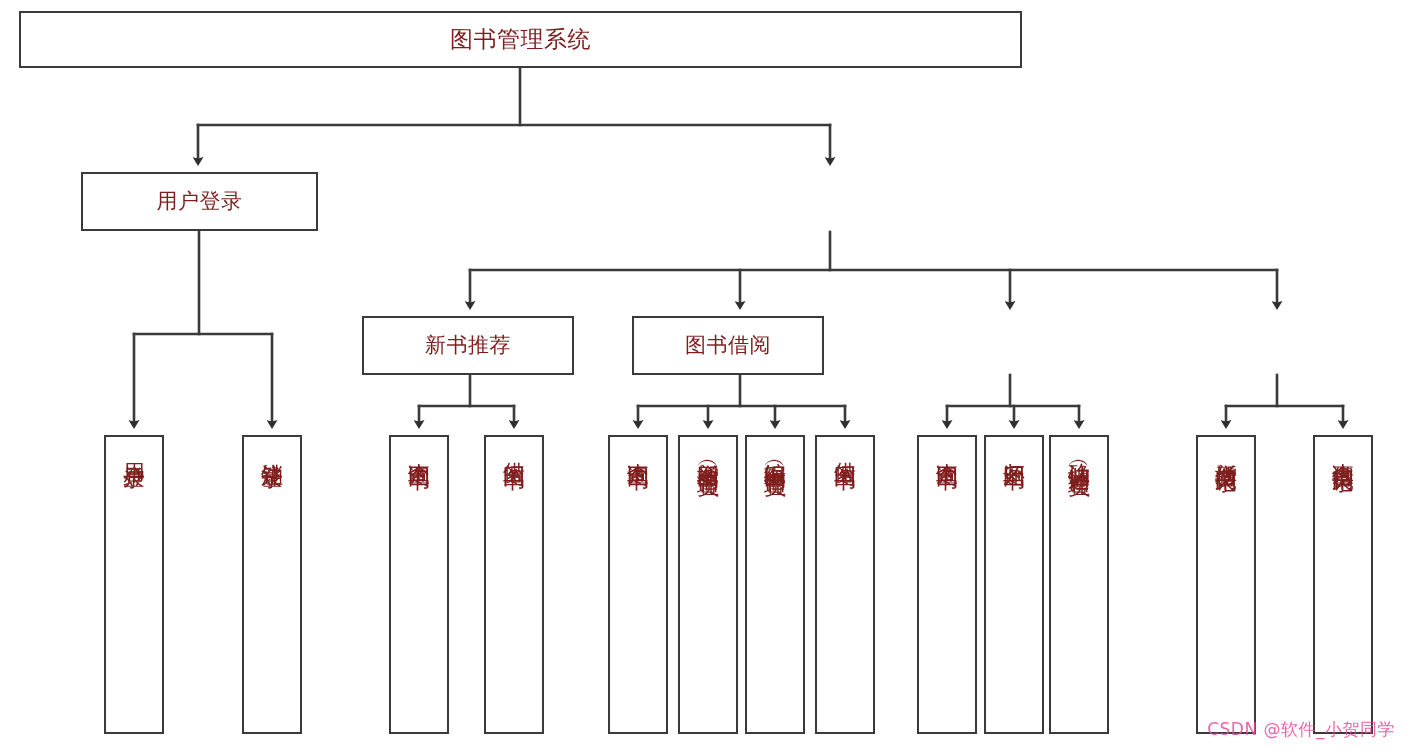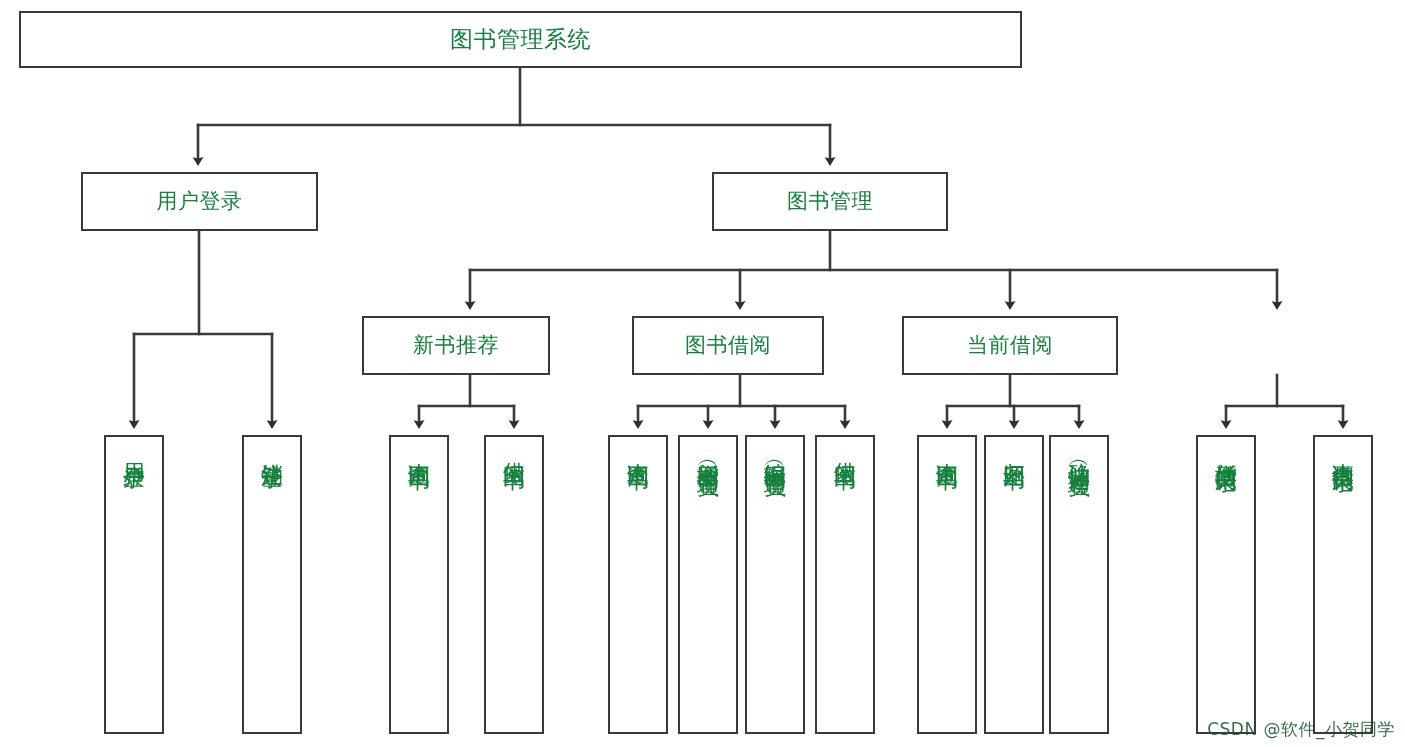--- a/index.html
+++ b/index.html
@@ -31,21 +31,21 @@
     position: absolute;
     box-sizing: border-box;
     background: #ffffff;
     border: 2px solid #3a3a3a;
     display: flex;
     align-items: center;
     justify-content: center;
     overflow: hidden;
   }
   .node .label {
-    color: #15803d;
+    color: #7f1d1d;
     text-align: center;
     line-height: 1.18;
     white-space: pre;
   }
   .node.horizontal .label {
     font-size: 21px;
     letter-spacing: 0.5px;
   }
   .node.vertical {
     align-items: flex-start;
@@ -59,21 +59,21 @@
     line-height: 1;
   }
   .node.root .label {
     font-size: 23px;
   }
   #watermark {
     position: absolute;
     right: 10px;
     bottom: 6px;
     font-size: 17px;
-    color: #14532d;
+    color: #ec4899;
     opacity: 0.85;
     white-space: nowrap;
     letter-spacing: 0.5px;
   }
 </style>
 </head>
 <body>
 
 <div id="diagram-root">
 
@@ -128,35 +128,29 @@
   </svg>
 
   <div class="node horizontal root" style="left:19px; top:11px; width:1003px; height:57px;">
     <span class="label">图书管理系统</span>
   </div>
 
   <div class="node horizontal" style="left:81px; top:172px; width:237px; height:59px;">
     <span class="label">用户登录</span>
   </div>
 
-  <div class="node horizontal" style="left:712px; top:172px; width:236px; height:59px;">
-    <span class="label">图书管理</span>
-  </div>
-
-  <div class="node horizontal" style="left:362px; top:316px; width:188px; height:59px;">
+
+  <div class="node horizontal" style="left:362px; top:316px; width:212px; height:59px;">
     <span class="label">新书推荐</span>
   </div>
 
   <div class="node horizontal" style="left:632px; top:316px; width:192px; height:59px;">
     <span class="label">图书借阅</span>
   </div>
 
-  <div class="node horizontal" style="left:902px; top:316px; width:216px; height:59px;">
-    <span class="label">当前借阅</span>
-  </div>
 
 
   <div class="node vertical" style="left:104px; top:435px; width:60px; height:299px;">
     <span class="label">用户登录</span>
   </div>
 
   <div class="node vertical" style="left:242px; top:435px; width:60px; height:299px;">
     <span class="label">注销登录</span>
   </div>
 

